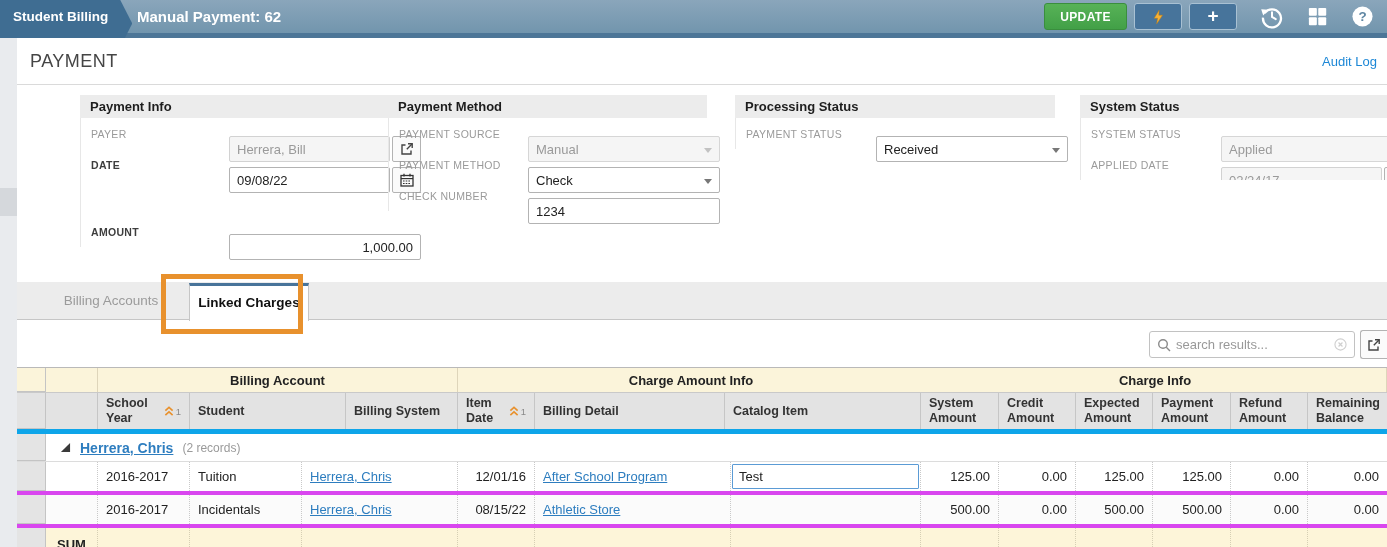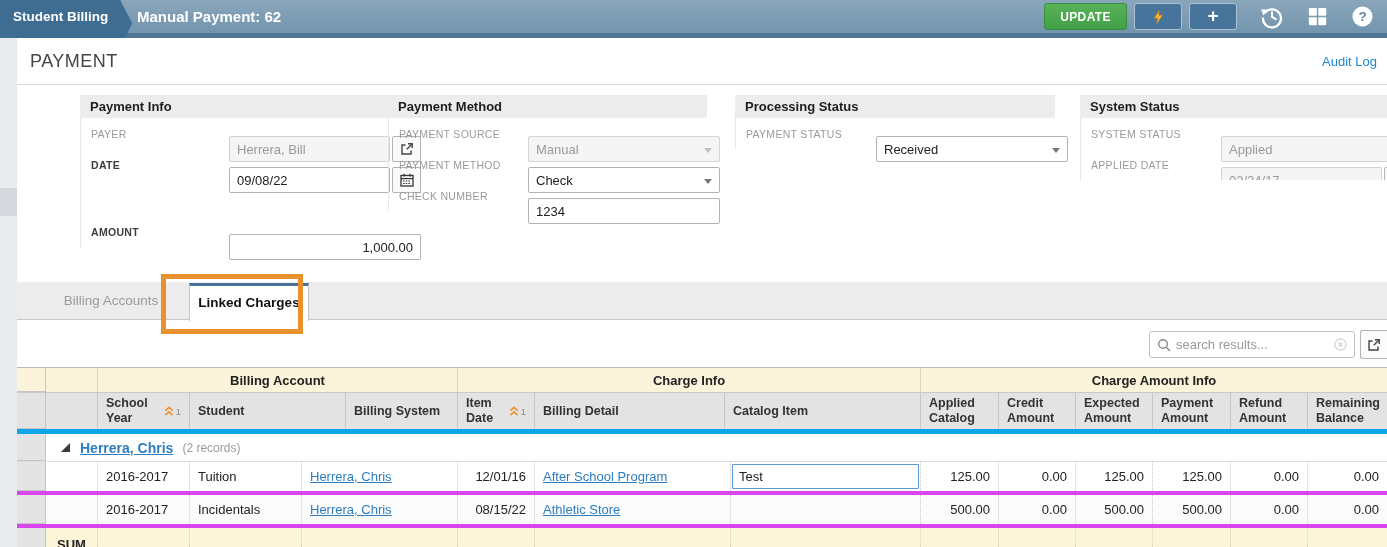--- a/index.html
+++ b/index.html
@@ -340,22 +340,22 @@
         </svg>
     </span>
   </div>
 
   <div class="grid">
 
     <div class="grow hdr-group">
       <span class="gc w0 c0"></span>
       <span class="gc w1"></span>
       <span class="gc" style="width:360px">Billing Account</span>
+      <span class="gc" style="width:466px; border-right:none">Charge Amount Info</span>
       <span class="gc" style="width:463px">Charge Info</span>
-      <span class="gc" style="width:466px; border-right:none">Charge Amount Info</span>
     </div>
 
     <div class="grow hdr-cols">
       <span class="gc w0 c0"></span>
       <span class="gc w1"></span>
       <span class="gc wSY">
         <span>School Year</span>
         <span style="display:flex">
           <svg width="10" height="11" viewBox="0 0 11 12">
               <path d="M1.5 5L5.5 1.5L9.5 5" fill="none" stroke="#e8912d" stroke-width="1.8"></path>
@@ -371,21 +371,21 @@
         <span style="display:flex">
           <svg width="10" height="11" viewBox="0 0 11 12">
               <path d="M1.5 5L5.5 1.5L9.5 5" fill="none" stroke="#e8912d" stroke-width="1.8"></path>
               <path d="M1.5 10L5.5 6.5L9.5 10" fill="none" stroke="#e8912d" stroke-width="1.8"></path>
             </svg>
         </span>
         <span class="sidx">1</span>
       </span>
       <span class="gc wBD">Billing Detail</span>
       <span class="gc wCI">Catalog Item</span>
-      <span class="gc wA">Applied Catalog</span>
+      <span class="gc wA">System Amount</span>
       <span class="gc wC">Credit Amount</span>
       <span class="gc wE">Expected Amount</span>
       <span class="gc wP">Payment Amount</span>
       <span class="gc wR">Refund Amount</span>
       <span class="gc wRB" style="border-right:none">Remaining Balance</span>
     </div>
 
     <div class="grow grow-group">
       <span class="gc w0 c0"></span>
       <span class="group-cell">

